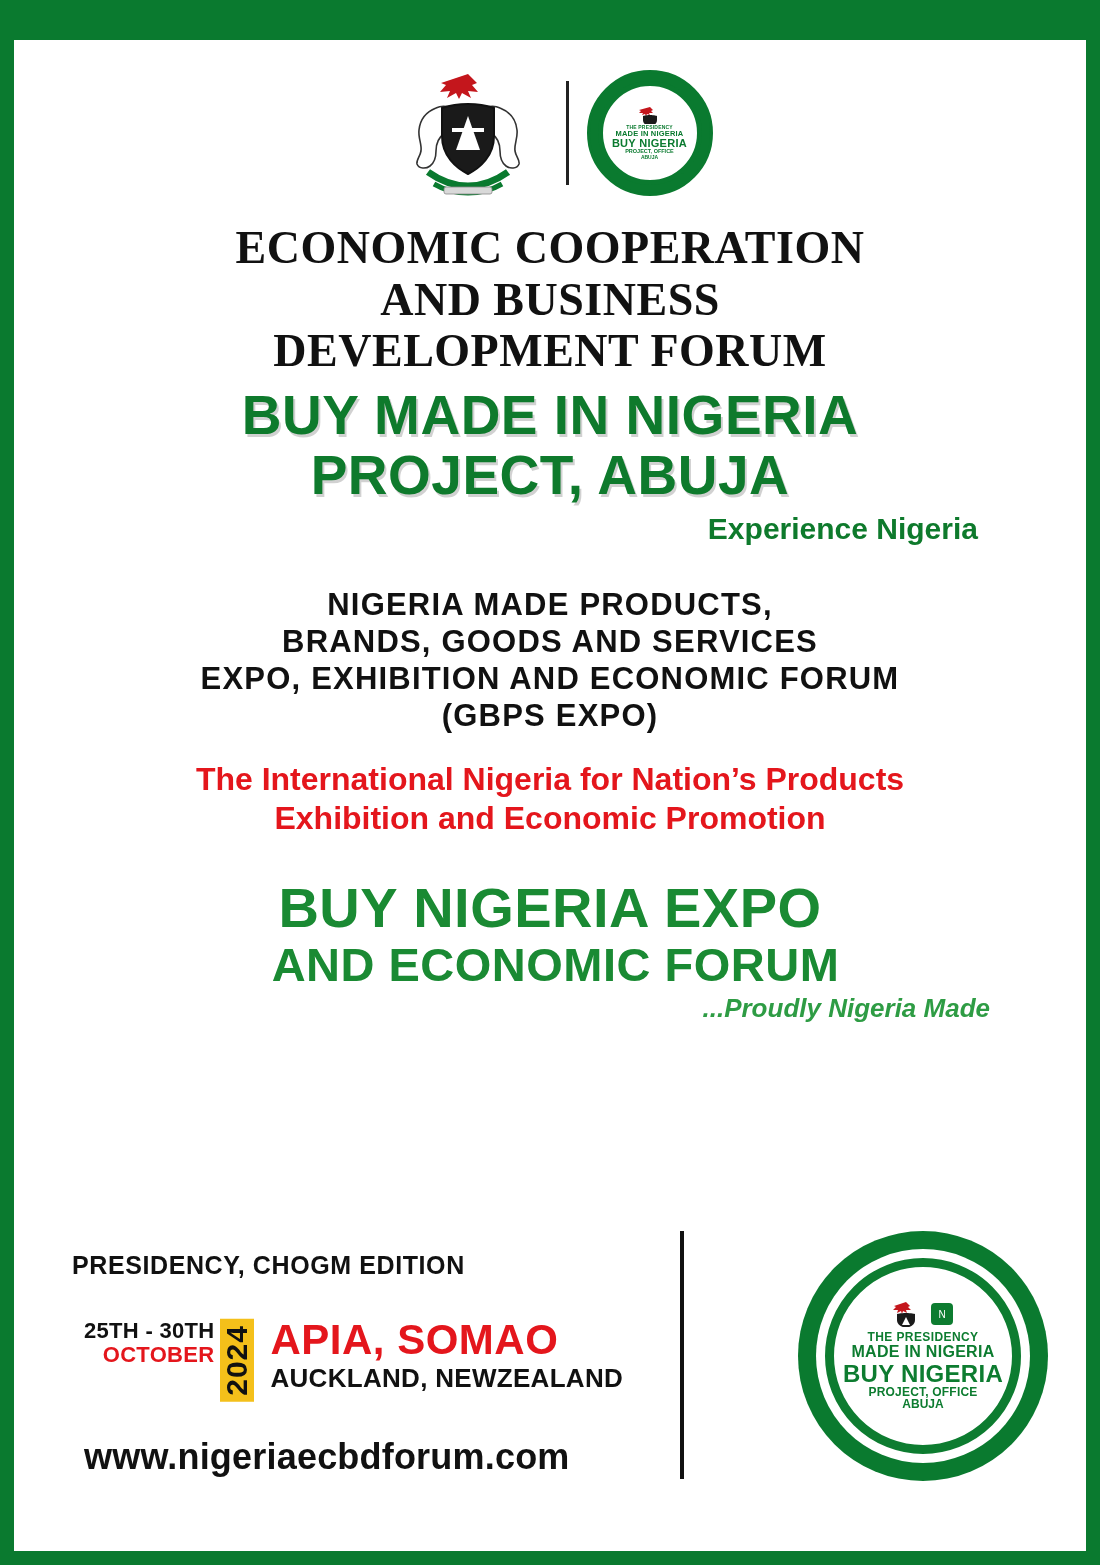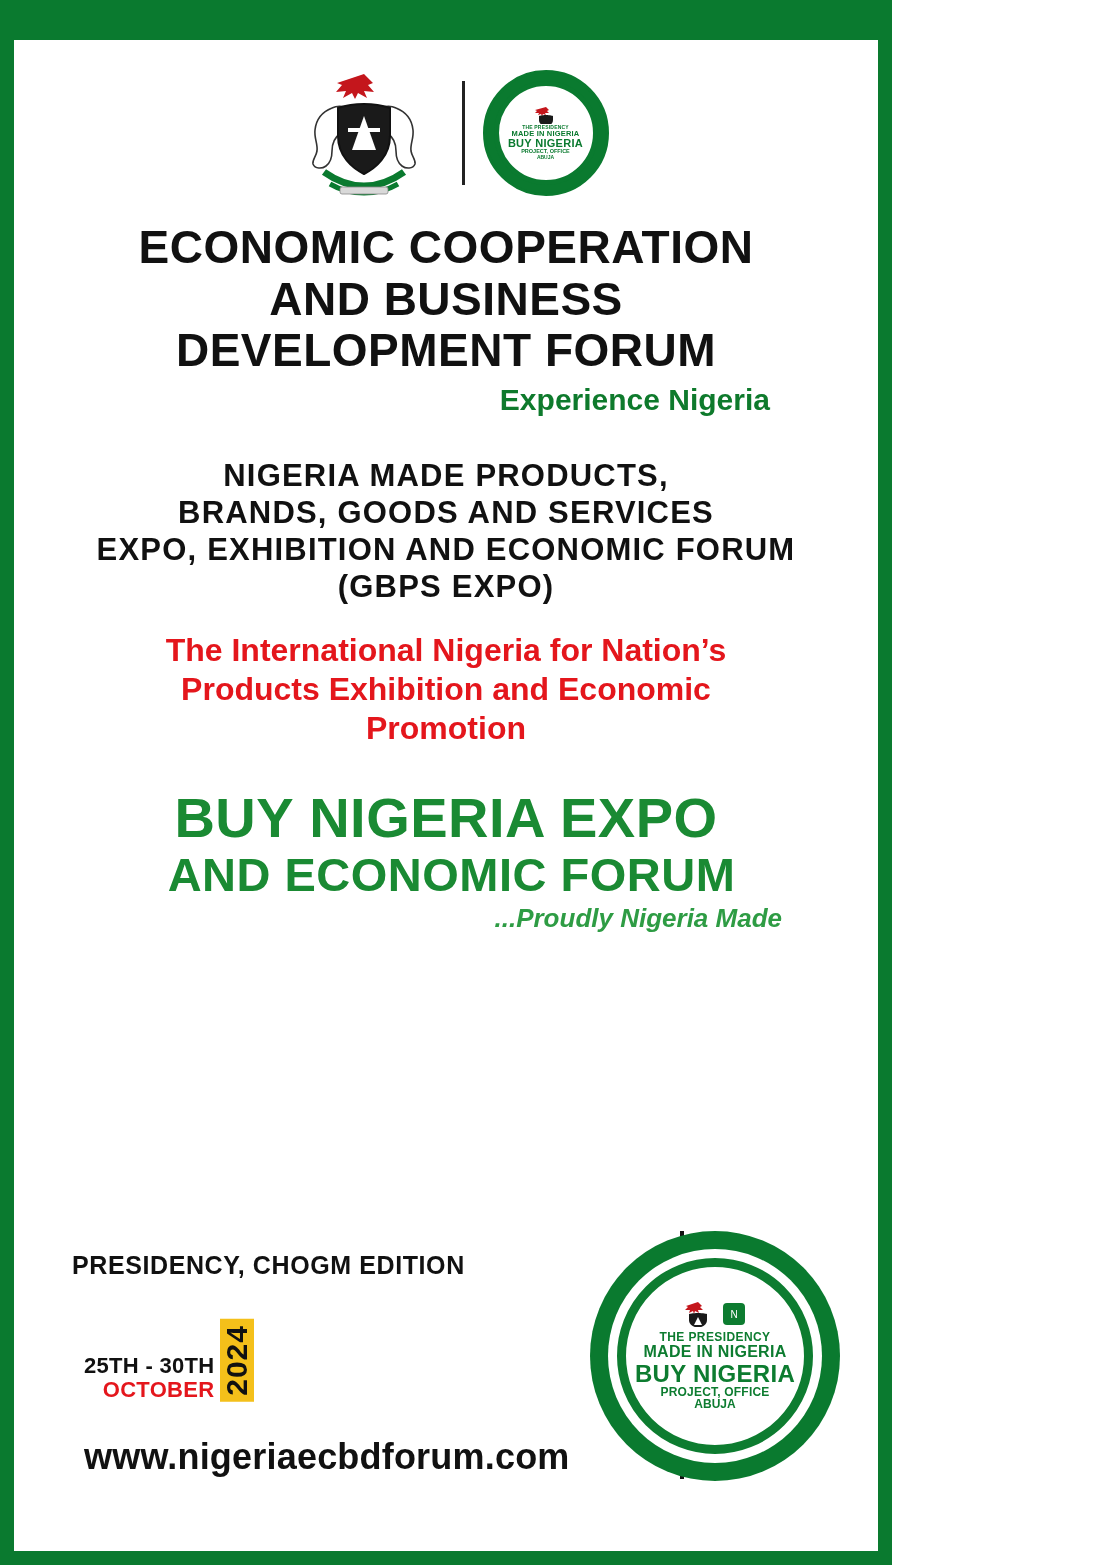--- a/index.html
+++ b/index.html
@@ -8,21 +8,21 @@
   }
   body {
     width: 1100px;
     height: 1565px;
     background: #ffffff;
     font-family: "Liberation Sans", sans-serif;
     overflow: hidden;
   }
   .poster {
     position: relative;
-    width: 892px;
+    width: 1100px;
     height: 1565px;
     background: #c4b5fd;
     box-sizing: border-box;
     border-left: 14px solid #0a7a2f;
     border-right: 14px solid #0a7a2f;
     border-top: 40px solid #0a7a2f;
     border-bottom: 14px solid #0a7a2f;
   }
   .inner {
     position: relative;
@@ -89,20 +89,21 @@
 
   
   .block { text-align: center; }
   .title-main {
     margin-top: 24px;
     font-size: 46px;
     font-weight: 800;
     color: #111111;
     line-height: 1.12;
     letter-spacing: 0.5px;
+    font-family: Liberation Serif, serif;
   }
   .title-green {
     margin-top: 8px;
     font-size: 55px;
     font-weight: 800;
     color: #0e7a2c;
     line-height: 1.1;
     letter-spacing: 0.5px;
     text-shadow: 2px 3px 0 rgba(0,0,0,0.18);
   }
@@ -181,21 +182,21 @@
     top: 0px;
     width: 4px;
     height: 248px;
     background: #111111;
   }
   .date-row {
     position: absolute;
     left: 70px;
     top: 88px;
     display: flex;
-    align-items: flex-end;
+    align-items: flex-start;
   }
   .date-left {
     text-align: right;
     line-height: 1.08;
   }
   .date-left .d1 {
     font-size: 22px;
     font-weight: 800;
     color: #111111;
     letter-spacing: .3px;
@@ -337,20 +338,22 @@
           <div class="s4">PROJECT, OFFICE</div>
           <div class="s5">ABUJA</div>
         </div>
       </div>
     </div>
 
     <div class="block">
       <div class="title-main nowrap">ECONOMIC COOPERATION
 AND BUSINESS
 DEVELOPMENT FORUM</div>
+      <div class="title-green nowrap">BUY MADE IN NIGERIA
+PROJECT, ABUJA</div>
       <div class="experience">Experience Nigeria</div>
 
       <div class="subtitle nowrap">NIGERIA MADE PRODUCTS,
 BRANDS, GOODS AND SERVICES
 EXPO, EXHIBITION AND ECONOMIC FORUM
 (GBPS EXPO)</div>
 
       <div class="tagline-red">The International Nigeria for Nation’s Products Exhibition and Economic Promotion</div>
 
       <div class="expo-big">BUY NIGERIA EXPO</div>
@@ -361,20 +364,24 @@
     <div class="bottom">
       <div class="edition">PRESIDENCY, CHOGM EDITION</div>
       <div class="vline"></div>
 
       <div class="date-row">
         <div class="date-left">
           <div class="d1">25TH - 30TH</div>
           <div class="d2">OCTOBER</div>
         </div>
         <div class="year">2024</div>
+        <div class="place">
+          <div class="p1">APIA, SOMAO</div>
+          <div class="p2">AUCKLAND, NEWZEALAND</div>
+        </div>
       </div>
 
       <div class="website">www.nigeriaecbdforum.com</div>
 
       <div class="big-seal">
         <div class="ring2">
           <div class="ring3">
             <div class="crestrow">
               <svg width="30" height="26" viewBox="0 0 30 26" xmlns="http://www.w3.org/2000/svg">
                 <path d="M15 1 l4 4 -2 1 3 3 -5 0 1 3 -4 -2 -1 3 -1 -3 -4 2 1 -3 -5 0 3 -3 -2 -1z" fill="#c4161c"></path>

